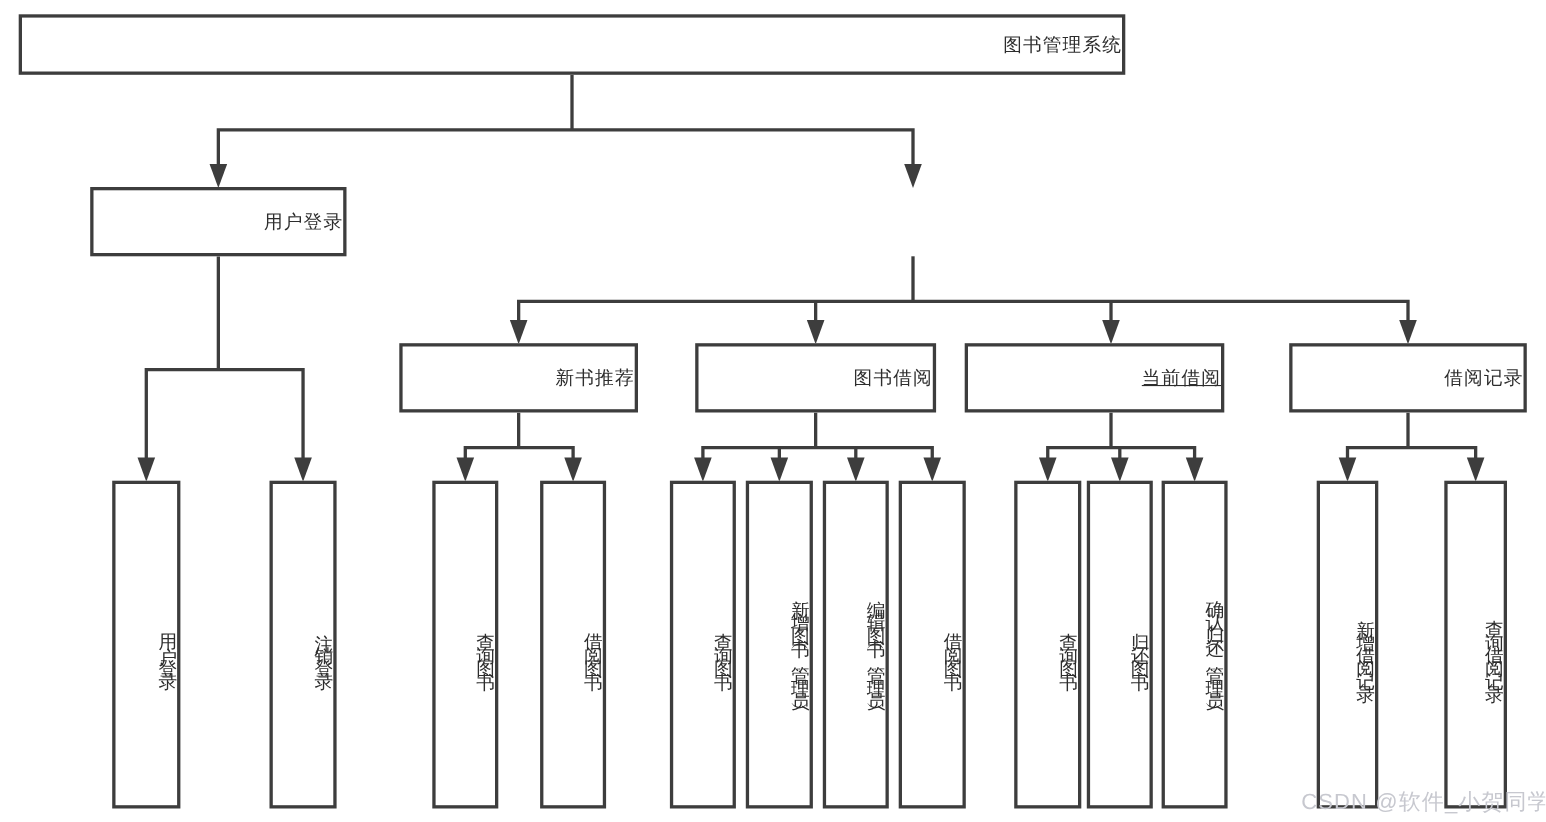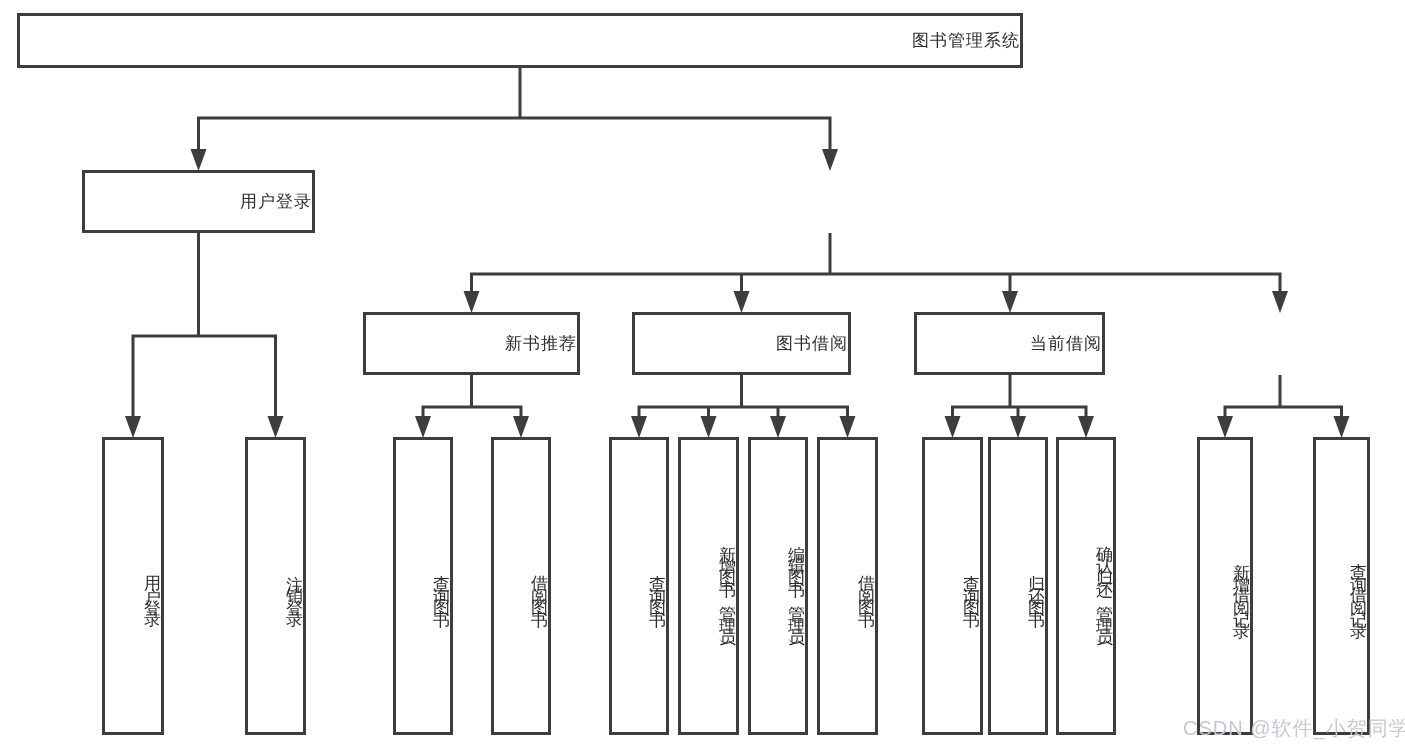--- a/index.html
+++ b/index.html
@@ -33,21 +33,21 @@
     white-space: nowrap;
   }
   
   .n-root { left: 17px;  top: 13px;  width: 1006px; height: 55px; }
   
   .n-ul   { left: 82px;  top: 170px; width: 233px;  height: 63px; }
   .n-bm   { left: 712px; top: 170px; width: 236px;  height: 63px; }
   
   .n-nb   { left: 363px;  top: 312px; width: 217px; height: 63px; }
   .n-bb   { left: 632px;  top: 312px; width: 219px; height: 63px; font-family: Liberation Serif, serif; }
-  .n-cb   { left: 914px;  top: 312px; width: 191px; height: 63px; }
+  .n-cb   { left: 877px;  top: 312px; width: 236px; height: 63px; text-decoration: underline; }
   .n-br   { left: 1172px; top: 312px; width: 216px; height: 63px; }
   
   .vbox { top: 437px; height: 298px; }
   .l-1  { left: 102px;  width: 62px; }
   .l-2  { left: 245px;  width: 61px; }
   .l-3  { left: 393px;  width: 60px; }
   .l-4  { left: 491px;  width: 60px; }
   .l-5  { left: 609px;  width: 60px; }
   .l-6  { left: 678px;  width: 61px; }
   .l-7  { left: 748px;  width: 60px; }
@@ -135,20 +135,23 @@
 
   <div class="box n-nb">
     <span>新书推荐</span>
   </div>
   <div class="box n-bb">
     <span>图书借阅</span>
   </div>
   <div class="box n-cb">
     <span>当前借阅</span>
   </div>
+  <div class="box n-br">
+    <span>借阅记录</span>
+  </div>
 
   <div class="box vbox l-1">
     <span>用户登录</span>
   </div>
   <div class="box vbox l-2">
     <span>注销登录</span>
   </div>
   <div class="box vbox l-3">
     <span>查询图书</span>
   </div>

